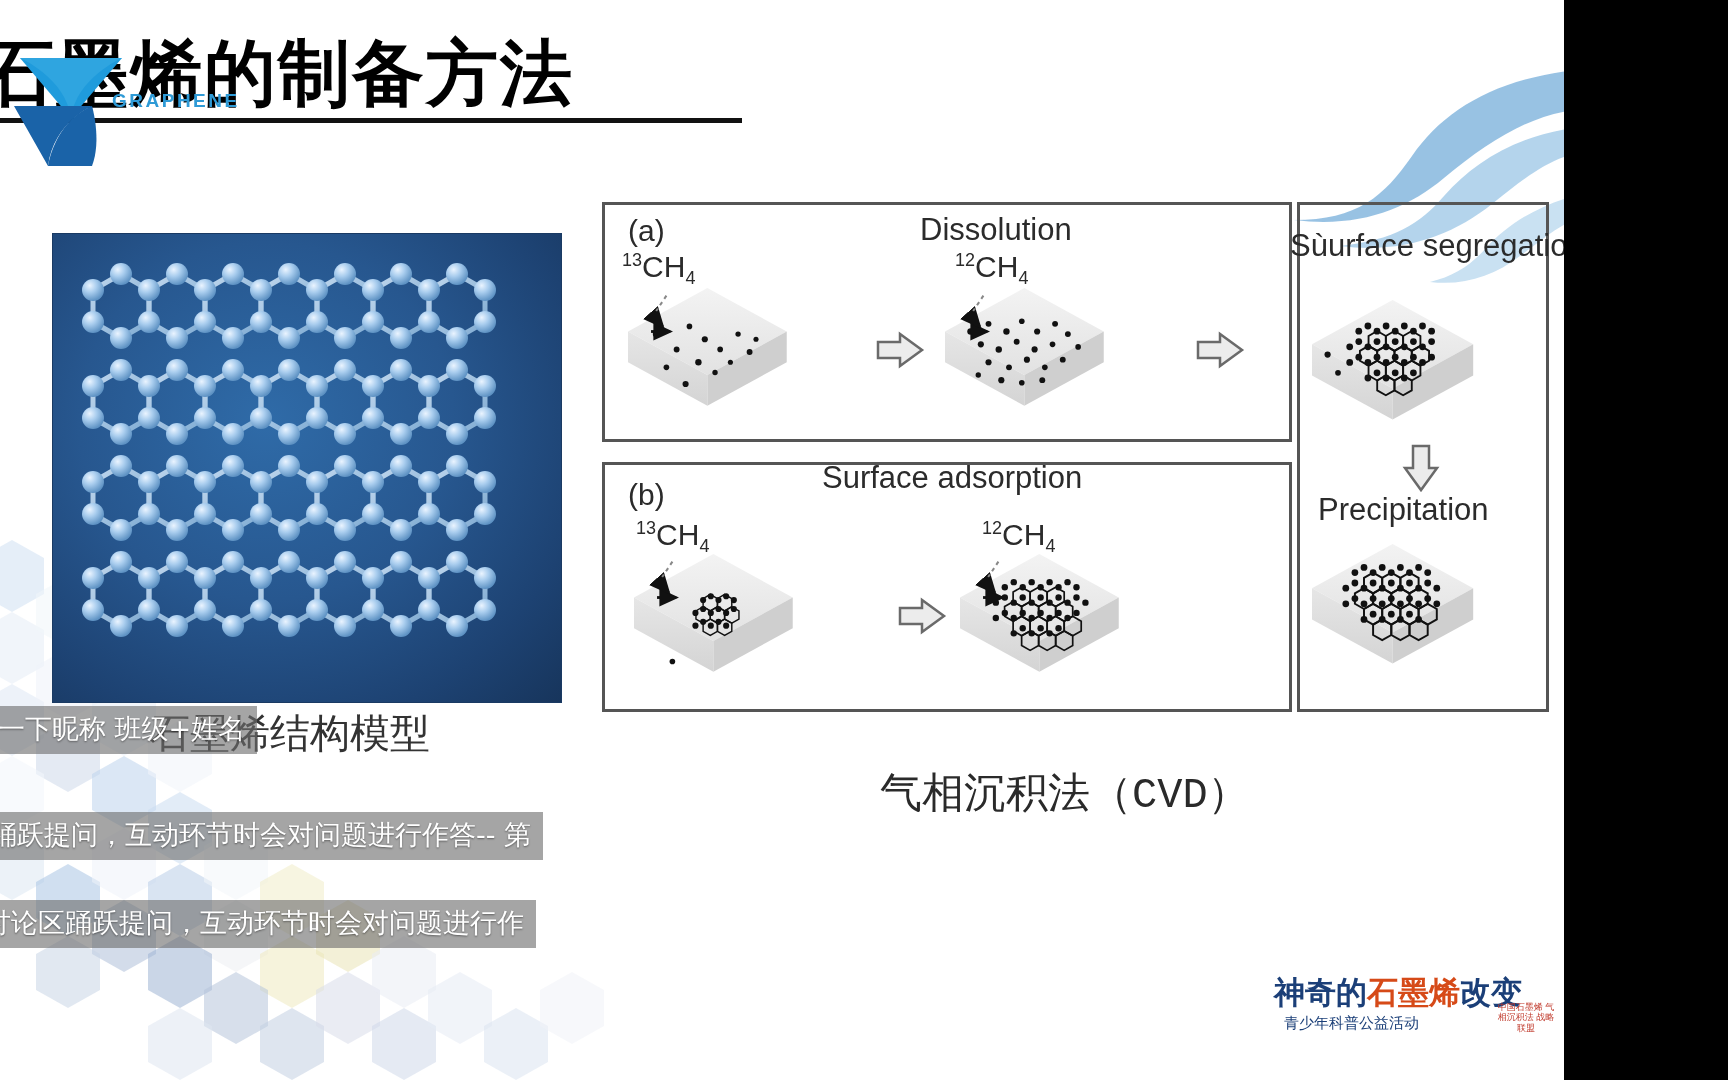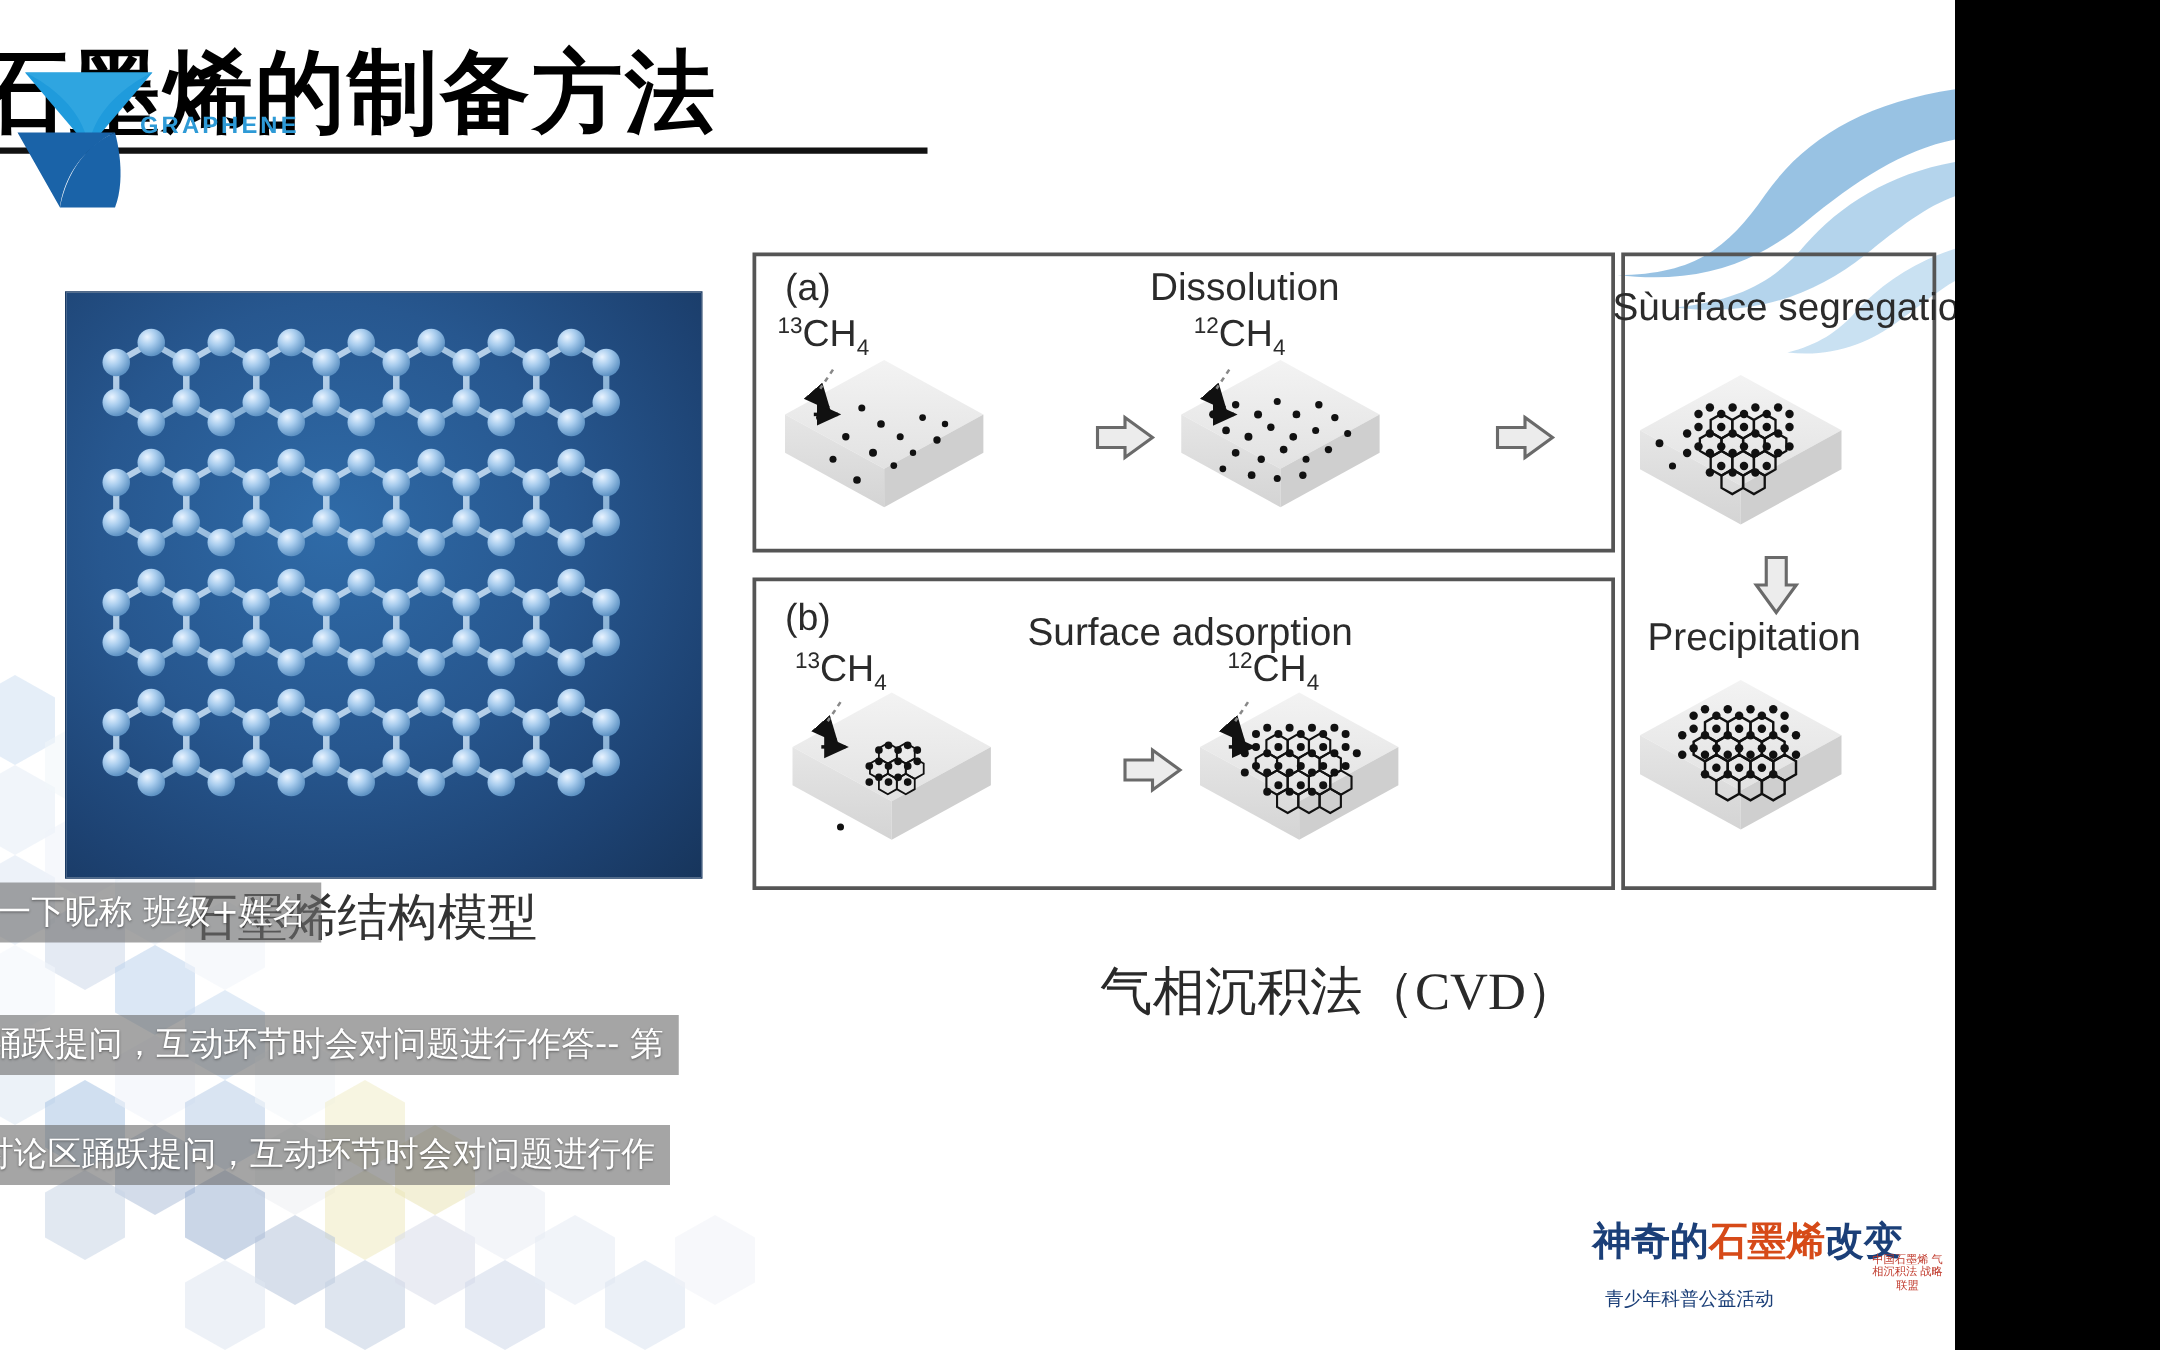--- a/index.html
+++ b/index.html
@@ -101,30 +101,30 @@
   .fig-head  { position: absolute; font-size: 31px; color: #2b2b2b; white-space: nowrap;
                font-family: "Liberation Sans", "DejaVu Sans", sans-serif; }
   .fig-chem  { position: absolute; font-size: 30px; color: #2b2b2b; white-space: nowrap;
                font-family: "Liberation Sans", "DejaVu Sans", sans-serif; }
   .fig-chem sup { font-size: 18px; margin-top: 47px; }
   .fig-chem sub { font-size: 18px; }
 
   .fig-caption {
     position: absolute; left: 880px; top: 765px;
     font-size: 42px; color: #2a2a2a; white-space: nowrap;
-    font-family: Liberation Serif, serif;
+    font-family: Liberation Mono, monospace;
   }
 
   
   .sponsor { position: absolute; right: 10px; bottom: 22px; width: 280px; height: 90px; }
   .sp-line1 { position: absolute; left: 0; top: 4px; white-space: nowrap; font-size: 31px;
               color: #1b3f78; font-weight: bold; font-family: "DejaVu Sans","Liberation Sans",sans-serif; }
   .sp-hl { color: #d64a18; }
   .sp-line2 { position: absolute; left: 10px; top: 46px; font-size: 15px; color: #1b3f78;
-              white-space: nowrap; font-family: "DejaVu Sans","Liberation Sans",sans-serif; margin-top: 16px; }
+              white-space: nowrap; font-family: "DejaVu Sans","Liberation Sans",sans-serif; }
   .sp-badge { position: absolute; right: -2px; top: 34px; font-size: 9px; color: #c0392b;
               text-align: center; line-height: 1.15; width: 60px; }
 
   
   .danmu {
     position: absolute;
     background: rgba(110,110,110,.62);
     color: #fff;
     font-size: 27px;
     padding: 5px 12px 7px 12px;
@@ -418,21 +418,21 @@
       <div class="fig-chem" style="left:22px; top:54px;">
         <sup>13</sup><span>CH</span><sub>4</sub>
       </div>
       <div class="fig-head" style="left:320px; top:16px;">Dissolution</div>
       <div class="fig-chem" style="left:355px; top:54px;">
         <sup>12</sup><span>CH</span><sub>4</sub>
       </div>
       <div class="fig-head" style="left:690px; top:32px;">Sùurface segregation</div>
 
       <div class="fig-label" style="left:28px; top:282px;">(b)</div>
-      <div class="fig-head" style="left:222px; top:292px;">Surface adsorption</div>
+      <div class="fig-head" style="left:222px; top:264px;">Surface adsorption</div>
       <div class="fig-chem" style="left:36px; top:322px;">
         <sup>13</sup><span>CH</span><sub>4</sub>
       </div>
       <div class="fig-chem" style="left:382px; top:322px;">
         <sup>12</sup><span>CH</span><sub>4</sub>
       </div>
 
       <div class="fig-head" style="left:718px; top:296px;">Precipitation</div>
 
       <svg width="950" height="530" viewBox="0 0 950 530" style="position:absolute;left:0;top:0;pointer-events:none;">

